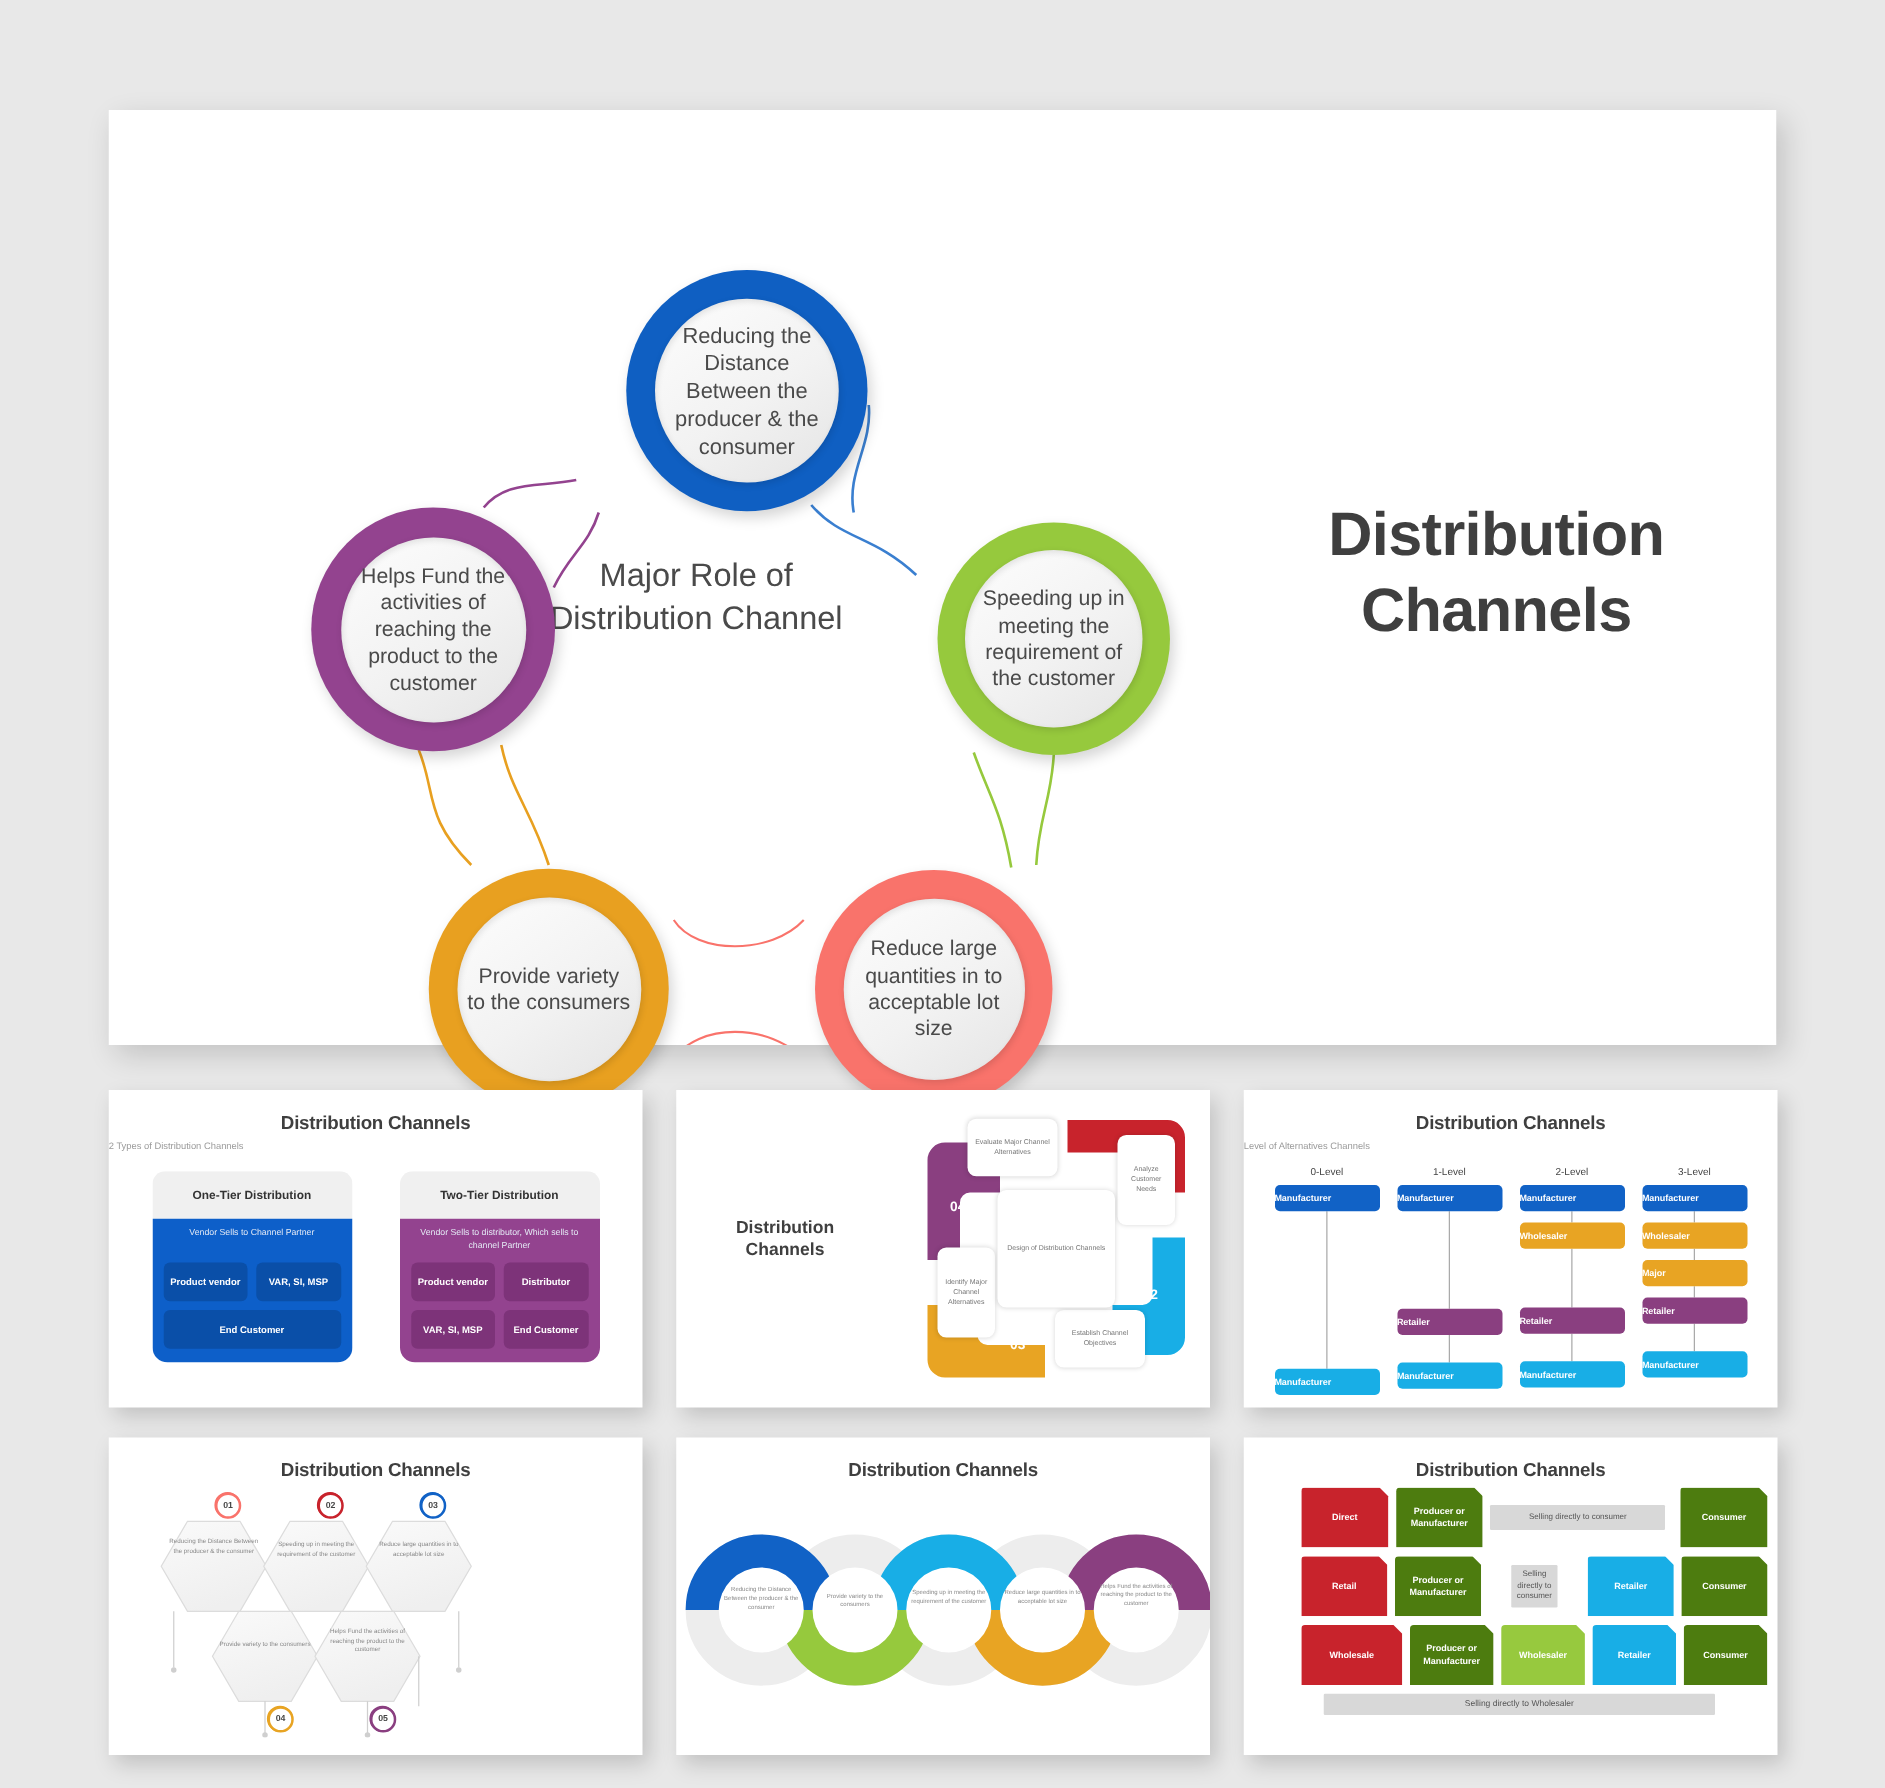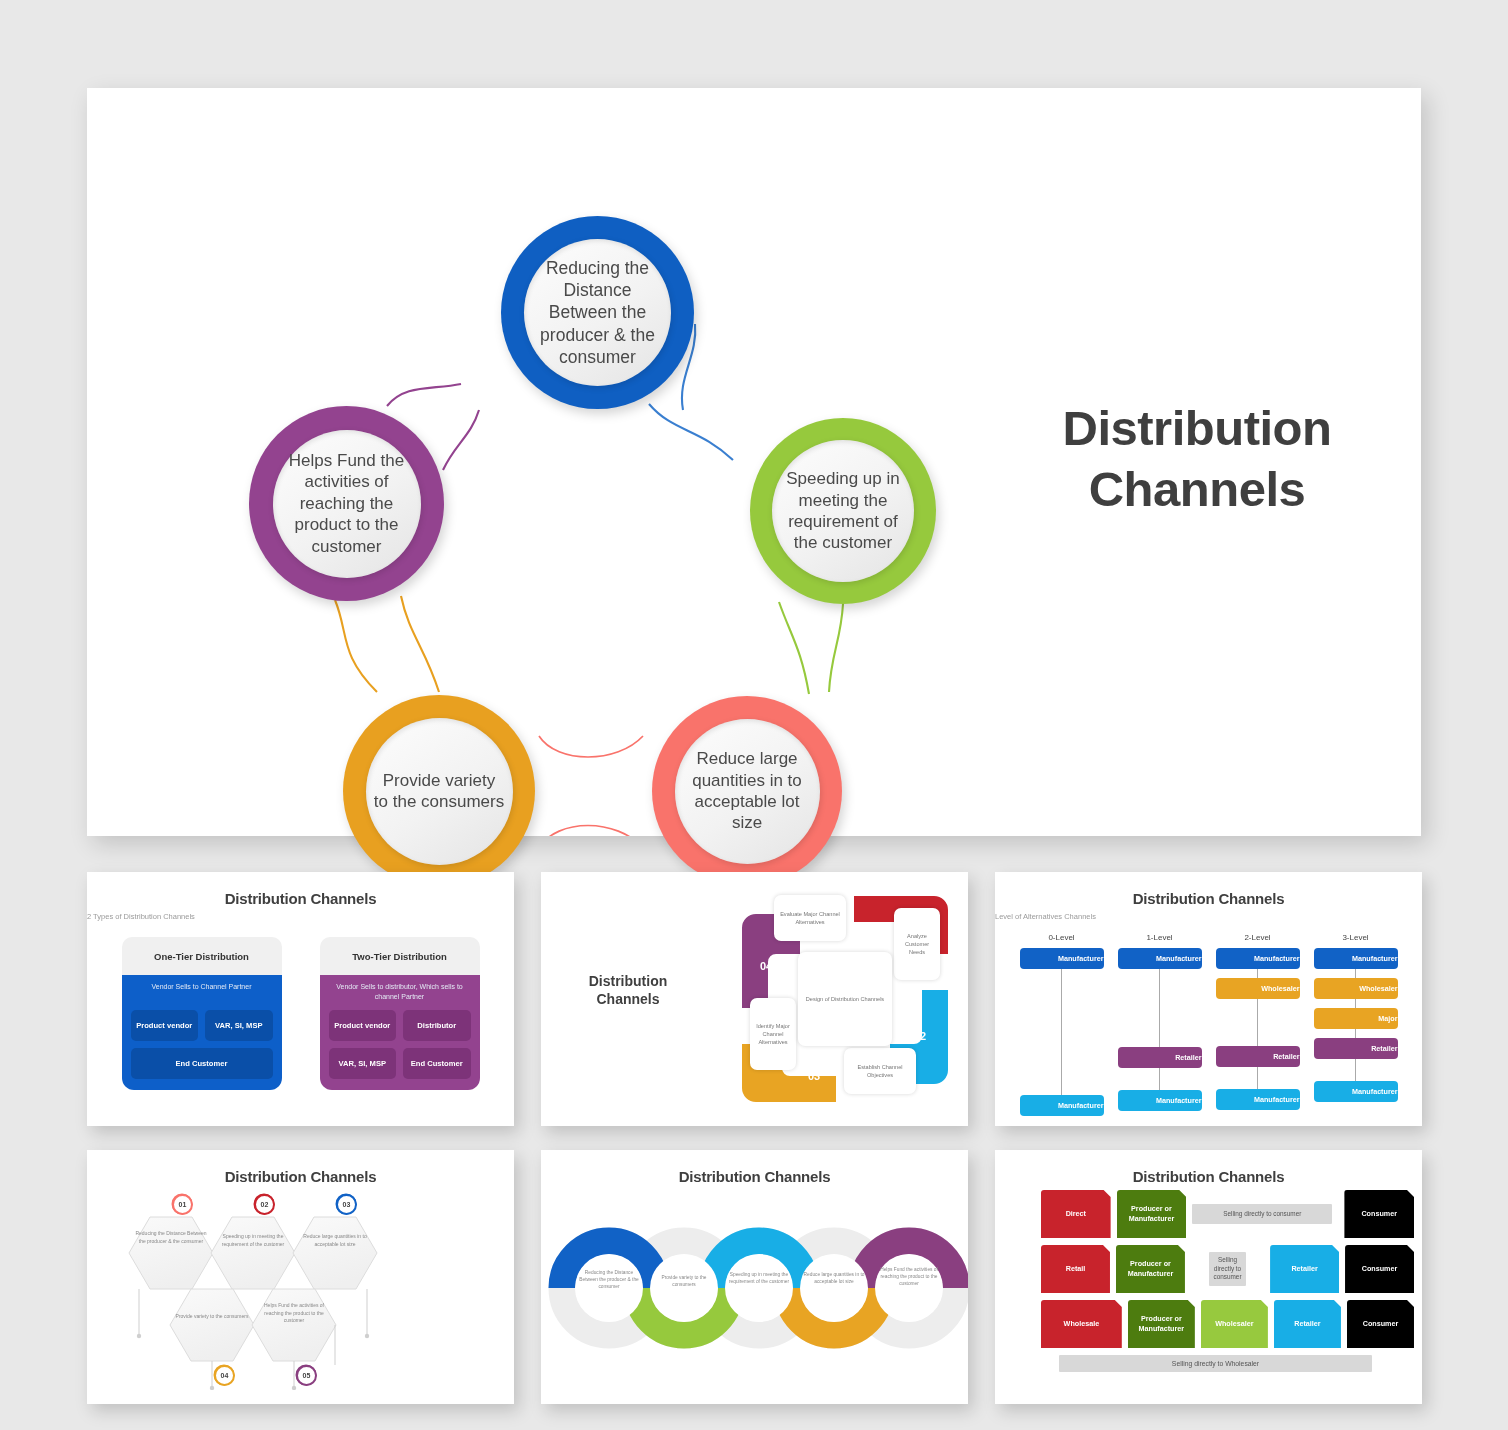--- a/index.html
+++ b/index.html
@@ -132,21 +132,21 @@
   }
   .pin-num {
     position: absolute; font-size: 11px; font-weight: bold; color: #fff;
   }
 
   
   .levels { display: flex; justify-content: center; gap: 14px; margin-top: 12px; position: relative; }
   .lvl-col { width: 84px; position: relative; }
   .lvl-head { text-align: center; font-size: 8px; color: #444; margin-bottom: 6px; }
   .lvl-box {
-    border-radius: 4px; text-align: right; color: #fff;
+    border-radius: 4px; text-align: left; color: #fff;
     font-size: 7.2px; font-weight: bold; padding: 6px 0; position: relative;
   }
   .lvl-box.blue   { background: #1162c6; }
   .lvl-box.amber  { background: #e8a423; }
   .lvl-box.purple { background: #8a3f80; }
   .lvl-box.cyan   { background: #18aee6; }
   .lvl-line { width: 1px; background: #aaa; margin: 0 auto; }
 
   
   .hexwrap { position: absolute; left: 0; top: 40px; width: 427px; height: 200px; }
@@ -172,21 +172,21 @@
   .mtx { position: absolute; left: 8px; top: 40px; width: 411px; }
   .mtx-row { display: flex; gap: 6px; margin-bottom: 7px; height: 48px; }
   .mtx-cell {
     border-radius: 3px 3px 0 0; color: #fff; font-size: 7.2px; font-weight: bold;
     display: flex; align-items: center; justify-content: center;
     text-align: center; line-height: 1.35;
     clip-path: polygon(0 0, calc(100% - 7px) 0, 100% 7px, 100% 100%, 0 100%);
   }
   .mtx-cell.red    { background: #c8232c; margin-left: 38px; }
   .mtx-cell.blue   { background: #4d7c0f; }
-  .mtx-cell.purple { background: #000000; }
+  .mtx-cell.purple { background: #4d7c0f; }
   .mtx-cell.cyan   { background: #18aee6; }
   .mtx-cell.green  { background: #97c93e; }
   .mtx-note {
     background: #d8d8d8; color: #555; font-size: 6.4px; font-weight: normal;
     display: flex; align-items: center; justify-content: center; text-align: center;
     line-height: 1.4; border-radius: 1px;
   }
   .mtx-foot {
     background: #d8d8d8; color: #555; font-size: 6.8px;
     text-align: center; padding: 5px 0; margin: 2px 42px 0 56px; border-radius: 1px;
@@ -212,20 +212,21 @@
         <path d="M248,512 C262,546 252,566 290,604" fill="none" stroke="#e8a020" stroke-width="2.1"></path>
         <path d="M314,508 C322,546 338,560 352,604" fill="none" stroke="#e8a020" stroke-width="2.1"></path>
 
         <path d="M692,514 C704,548 714,560 722,606" fill="none" stroke="#96c93d" stroke-width="2.1"></path>
         <path d="M756,516 C754,552 744,566 742,604" fill="none" stroke="#96c93d" stroke-width="2.1"></path>
 
         <path d="M452,648 C470,676 530,676 556,648" fill="none" stroke="#f9736b" stroke-width="1.7"></path>
         <path d="M452,760 C470,730 530,730 556,760" fill="none" stroke="#f9736b" stroke-width="1.7"></path>
       </svg>
 
+      <div class="center-label">Major Role of Distribution Channel</div>
 
       <div class="circ" id="c-blue">
         <div class="inner">
           <span>Reducing the Distance Between the producer &amp; the consumer</span>
         </div>
       </div>
 
       <div class="circ" id="c-green">
         <div class="inner">
           <span>Speeding up in meeting the requirement of the customer</span>

